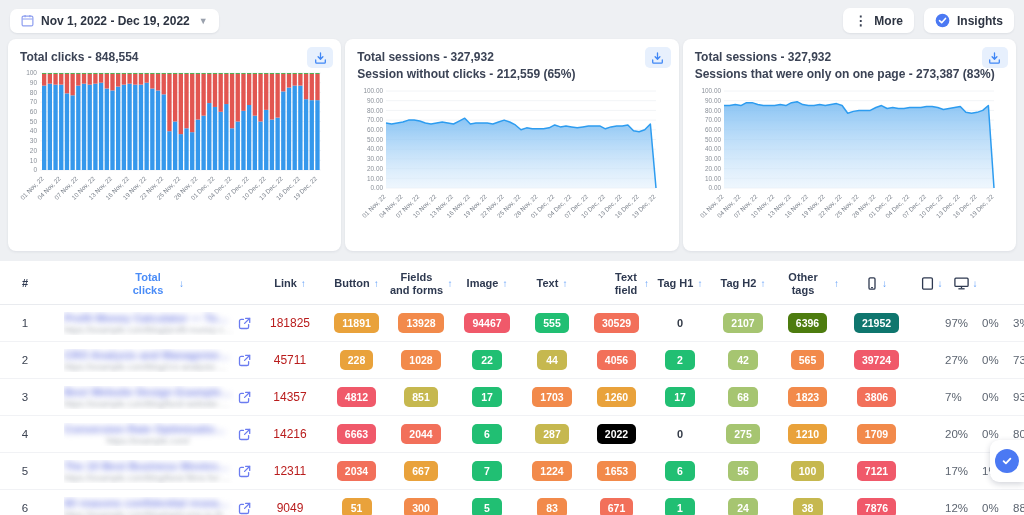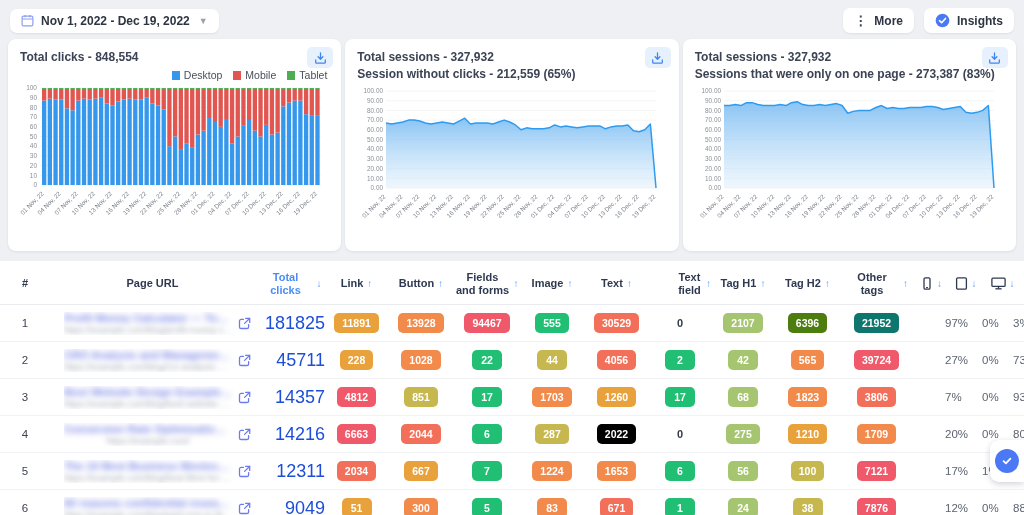--- a/index.html
+++ b/index.html
@@ -35,21 +35,21 @@
     grid-template-columns:50px 205px 70px 63px 66px 66px 64px 65px 62px 64px 65px 73px 37px 31px 43px;
     align-items:center; border-bottom:1px solid #f1f2f5; }
   .thead { height:42px; border-bottom:1px solid #e9ebef; }
   .tbody-row { height:37px; }
   .th { font-size:11px; font-weight:bold; color:#2e3950; text-align:center; display:flex;
         align-items:center; justify-content:center; gap:4px; line-height:1.15; cursor:pointer; }
   .th .arrow { color:#5b9bf8; font-size:10px; font-weight:normal; }
   .th-active { color:#4a8cf7; }
   .td { text-align:center; font-size:11.5px; color:#3c4352; }
   .rank { color:#3c4352; }
-  .clicks { font-size:18px; color:#1d4ed8;text-align:right; }
+  .clicks { font-size:12px; color:#b91c1c; }
   .badge { display:inline-block; min-width:30px; padding:4px 8px; border-radius:5px; color:#fff;
            font-size:10.5px; font-weight:bold; }
   .plainval { font-weight:bold; color:#333a47; font-size:11px; }
   .pct { color:#5c6470; font-size:11.5px;margin-left:32px; }
   .urlcell { display:flex; align-items:center; justify-content:space-between; padding:0 4px 0 14px; overflow:hidden; }
   .urltext { overflow:hidden; }
   .utitle { font-size:11px; color:#7b86e4; font-weight:bold; filter:blur(3px); white-space:nowrap;
             overflow:hidden; text-overflow:ellipsis; max-width:168px; }
   .usub { font-size:9px; color:#a7acb5; filter:blur(2.5px); white-space:nowrap; overflow:hidden;
           text-overflow:ellipsis; max-width:175px; margin-top:1px; }
@@ -98,34 +98,20 @@
 <div class="cards">
 
   <div class="card">
     <div class="dl-btn">
       <svg width="13" height="12" viewBox="0 0 14 13">
           <path d="M7 1v6.2M4.4 5.2 7 7.8 9.6 5.2" fill="none" stroke="#3f86f5" stroke-width="1.4" stroke-linecap="round" stroke-linejoin="round"></path>
           <path d="M1.8 8.6v2.4a1 1 0 0 0 1 1h8.4a1 1 0 0 0 1-1V8.6" fill="none" stroke="#3f86f5" stroke-width="1.4" stroke-linecap="round"></path>
         </svg>
     </div>
     <div class="card-title">Total clicks - 848,554</div>
-    <div class="legend" id="clicks-legend">
-        <span class="legend-item">
-          <span class="legend-swatch" style="background:#3598ec"></span>
-          <span>Desktop</span>
-        </span>
-        <span class="legend-item">
-          <span class="legend-swatch" style="background:#e25651"></span>
-          <span>Mobile</span>
-        </span>
-        <span class="legend-item">
-          <span class="legend-swatch" style="background:#4cae50"></span>
-          <span>Tablet</span>
-        </span>
-      </div>
     <div class="chartbox" id="chart-bar">
         <svg width="304" height="148" viewBox="0 0 304 148">
           <line x1="20" y1="5" x2="301" y2="5" stroke="#f2f4f7" stroke-width="1"></line>
           <text x="17" y="7.2" font-size="6.5" fill="#8a9099" text-anchor="end">100</text>
           <line x1="20" y1="14.7" x2="301" y2="14.7" stroke="#f2f4f7" stroke-width="1"></line>
           <text x="17" y="16.9" font-size="6.5" fill="#8a9099" text-anchor="end">90</text>
           <line x1="20" y1="24.4" x2="301" y2="24.4" stroke="#f2f4f7" stroke-width="1"></line>
           <text x="17" y="26.599999999999998" font-size="6.5" fill="#8a9099" text-anchor="end">80</text>
           <line x1="20" y1="34.1" x2="301" y2="34.1" stroke="#f2f4f7" stroke-width="1"></line>
           <text x="17" y="36.300000000000004" font-size="6.5" fill="#8a9099" text-anchor="end">70</text>
@@ -434,23 +420,20 @@
         </svg>
       </div>
   </div>
 </div>
 
 <div class="tablewrap">
   <div class="trow thead" id="table-head">
       <div class="th">
         <span style="max-width:54px;">#</span>
       </div>
-      <div class="th">
-        <span style="max-width:54px;">Page URL</span>
-      </div>
       <div class="th th-active">
         <span style="max-width:54px;">Total clicks</span>
         <span class="arrow">↓</span>
       </div>
       <div class="th">
         <span style="max-width:54px;">Link</span>
         <span class="arrow">↑</span>
       </div>
       <div class="th">
         <span style="max-width:54px;">Button</span>

